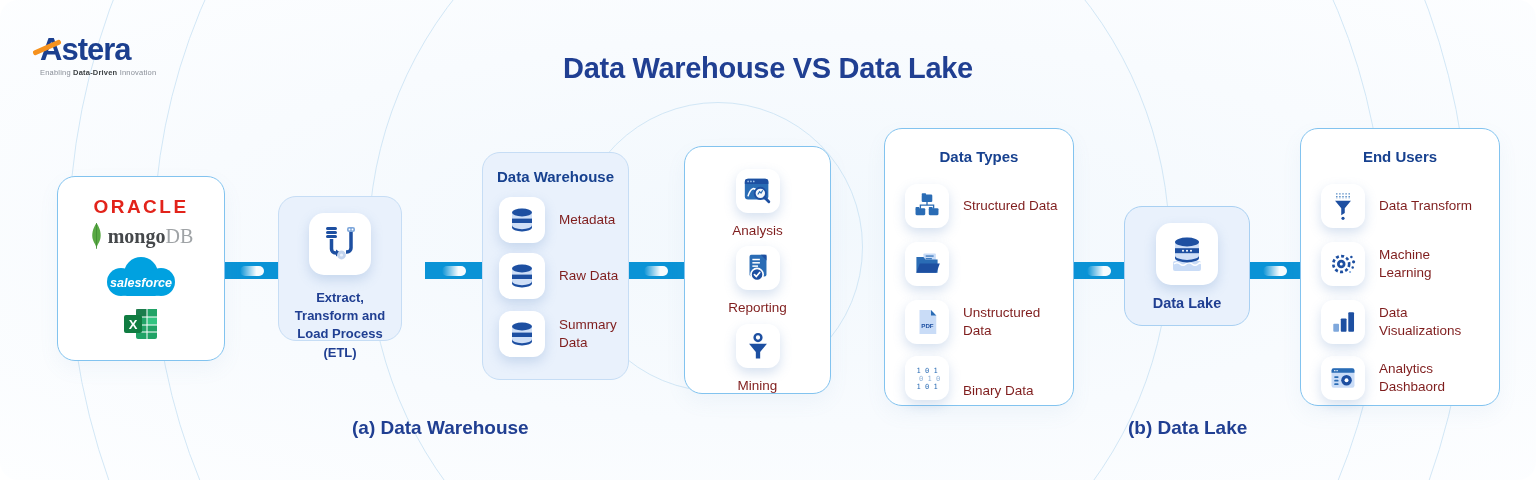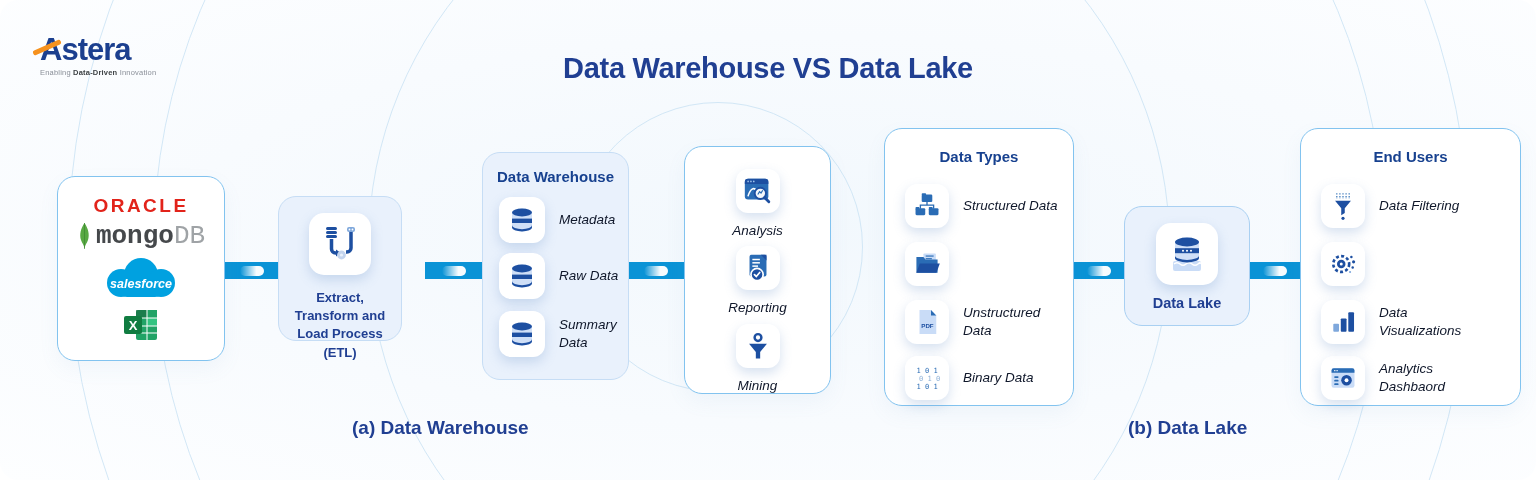--- a/index.html
+++ b/index.html
@@ -20,27 +20,27 @@
   .box.white{background:#fff;border:1.5px solid #82c3ef;box-shadow:0 8px 20px rgba(120,160,205,.07);}
   .box.tint{background:#e9f1fc;border:1px solid #c6ddf5;}
   .box-title{position:absolute;left:0;width:100%;text-align:center;font-size:15px;font-weight:700;color:#17418f;}
   
   .pipe{position:absolute;top:262px;height:17px;background:#0a93d6;}
   .pipe .glow{position:absolute;left:50%;top:3.5px;width:24px;height:10px;margin-left:-12px;border-radius:5px;
     background:linear-gradient(90deg, rgba(255,255,255,0) 0%, rgba(255,255,255,.97) 68%);}
   
   .tile{background:#fff;border-radius:12px;box-shadow:0 5px 12px rgba(108,149,201,.28);display:flex;align-items:center;justify-content:center;flex:none;}
   .row-item{position:absolute;display:flex;align-items:center;gap:14px;}
-  .lbl{color:#0f172a;font-size:13.5px;line-height:1.32;font-style:italic;}
+  .lbl{color:#7f1d1d;font-size:13.5px;line-height:1.32;}
   .proc-item{position:absolute;left:0;width:100%;display:flex;flex-direction:column;align-items:center;gap:9px;}
   
   .src-col{position:absolute;left:0;top:0;width:100%;height:100%;display:flex;flex-direction:column;align-items:center;justify-content:center;gap:4px;}
   .oracle{color:#e2231a;font-weight:700;font-size:19px;letter-spacing:2.5px;}
   .mongo{display:flex;align-items:center;gap:4px;}
-  .mongo-txt{font-family:Liberation Mono, monospace;font-size:26px;}
+  .mongo-txt{font-family:Liberation Serif, serif;font-size:20px;}
   .mongo-dark{color:#45484b;font-weight:600;}
   .mongo-light{color:#9fa3a6;}
   
   .etl-tile{position:absolute;left:50%;top:16px;transform:translateX(-50%);width:62px;height:62px;border-radius:15px;}
   .etl-text{position:absolute;left:0;top:92px;width:100%;text-align:center;font-size:13px;font-weight:700;color:#203f92;line-height:1.4;}
   .etl-text span{display:block;}
   
   .lake-tile{position:absolute;left:50%;top:16px;transform:translateX(-50%);width:62px;height:62px;border-radius:15px;}
   .lake-label{position:absolute;left:0;top:88px;width:100%;text-align:center;font-size:14.5px;font-weight:700;color:#203f92;}
 </style>
@@ -251,21 +251,21 @@
     <div class="row-item" style="left:20px;top:171px;">
       <div class="tile" style="width:44px;height:44px;">
         <svg width="30" height="30" viewBox="0 0 34 34">
           <path d="M8.5 3.5 h13 l6 6 v21 h-19 z" fill="#c9dcf7"></path>
           <path d="M21.5 3.5 l6 6 h-6 z" fill="#2a6cb5"></path>
           <text x="17.5" y="24" text-anchor="middle" font-size="7" font-weight="bold" fill="#1d4fa1" font-family="Liberation Sans, sans-serif">PDF</text>
         </svg>
       </div>
       <div class="lbl" style="max-width:105px;">Unstructured Data</div>
     </div>
-    <div class="row-item" style="left:20px;top:227px;">
+    <div class="row-item" style="left:20px;top:227px;align-items:flex-end;">
       <div class="tile" style="width:44px;height:44px;">
         <svg width="30" height="30" viewBox="0 0 34 34">
           <text x="5" y="11" font-size="8" fill="#2a6cb5" font-family="DejaVu Sans Mono, monospace">1 0 1</text>
           <text x="8" y="20" font-size="8" fill="#2a6cb5" opacity=".55" font-family="DejaVu Sans Mono, monospace">0 1 0</text>
           <text x="5" y="29" font-size="8" fill="#2a6cb5" font-family="DejaVu Sans Mono, monospace">1 0 1</text>
         </svg>
       </div>
       <div class="lbl" style="max-width:110px;">Binary Data</div>
     </div>
   </div>
@@ -280,50 +280,51 @@
         <rect x="10" y="16.2" width="24" height="5" fill="#1d4fa1"></rect>
         <circle cx="18" cy="18.7" r="1" fill="#ffffff"></circle>
         <circle cx="22" cy="18.7" r="1" fill="#ffffff"></circle>
         <circle cx="26" cy="18.7" r="1" fill="#ffffff"></circle>
         <path d="M10 23.5 v2.5 a12 4.4 0 0 0 24 0 v-2.5 a12 4.4 0 0 1 -24 0 z" fill="#1d4fa1"></path>
       </svg>
     </div>
     <div class="lake-label">Data Lake</div>
   </div>
 
-  <div class="box white" style="left:1300px;top:128px;width:221px;height:278px;">
+  <div class="box white" style="left:1300px;top:128px;width:200px;height:278px;">
     <div class="box-title" style="top:19px;">End Users</div>
     <div class="row-item" style="left:20px;top:55px;">
       <div class="tile" style="width:44px;height:44px;">
         <svg width="30" height="30" viewBox="0 0 34 34">
           <g stroke="#2a6cb5" stroke-width="1.3" stroke-dasharray="1.6 1.6">
             <line x1="10" y1="2.5" x2="10" y2="9"></line>
             <line x1="13.5" y1="2.5" x2="13.5" y2="9"></line>
             <line x1="17" y1="2.5" x2="17" y2="9"></line>
             <line x1="20.5" y1="2.5" x2="20.5" y2="9"></line>
             <line x1="24" y1="2.5" x2="24" y2="9"></line>
           </g>
           <path d="M8 11 h18 l-7 8.5 v5.5 l-4 2.5 v-8 z" fill="#1d4fa1"></path>
           <circle cx="17" cy="31" r="1.8" fill="#1d4fa1"></circle>
         </svg>
       </div>
-      <div class="lbl" style="max-width:100px;">Data Filtering</div>
+      <div class="lbl" style="max-width:100px;">Data Transform</div>
     </div>
     <div class="row-item" style="left:20px;top:113px;">
       <div class="tile" style="width:44px;height:44px;">
         <svg width="30" height="30" viewBox="0 0 34 34">
           <circle cx="15" cy="17" r="9" fill="none" stroke="#1d4fa1" stroke-width="3" stroke-dasharray="3.4 2.6"></circle>
           <circle cx="15" cy="17" r="4.8" fill="#1d4fa1"></circle>
           <circle cx="15" cy="17" r="1.7" fill="#ffffff"></circle>
           <circle cx="26.5" cy="9" r="1.4" fill="#1d4fa1"></circle>
           <circle cx="29" cy="14.5" r="1.8" fill="#1d4fa1"></circle>
           <circle cx="28" cy="21" r="1.4" fill="#1d4fa1"></circle>
           <circle cx="25" cy="26" r="1.2" fill="#7fa8dc"></circle>
         </svg>
       </div>
+      <div class="lbl" style="max-width:100px;">Machine Learning</div>
     </div>
     <div class="row-item" style="left:20px;top:227px;">
       <div class="tile" style="width:44px;height:44px;">
         <svg width="30" height="30" viewBox="0 0 34 34">
           <rect x="4" y="6" width="26" height="22" rx="2.5" fill="#c9dcf7"></rect>
           <path d="M4 8.5 a2.5 2.5 0 0 1 2.5 -2.5 h21 a2.5 2.5 0 0 1 2.5 2.5 v2.5 h-26 z" fill="#2a6cb5"></path>
           <line x1="7" y1="8.7" x2="11" y2="8.7" stroke="#ffffff" stroke-width="1.4" stroke-dasharray="1.4 1.2"></line>
           <rect x="7" y="15" width="5" height="2" rx="1" fill="#2a6cb5"></rect>
           <rect x="7" y="19" width="5" height="2" rx="1" fill="#2a6cb5"></rect>
           <rect x="7" y="23" width="5" height="2" rx="1" fill="#2a6cb5"></rect>

